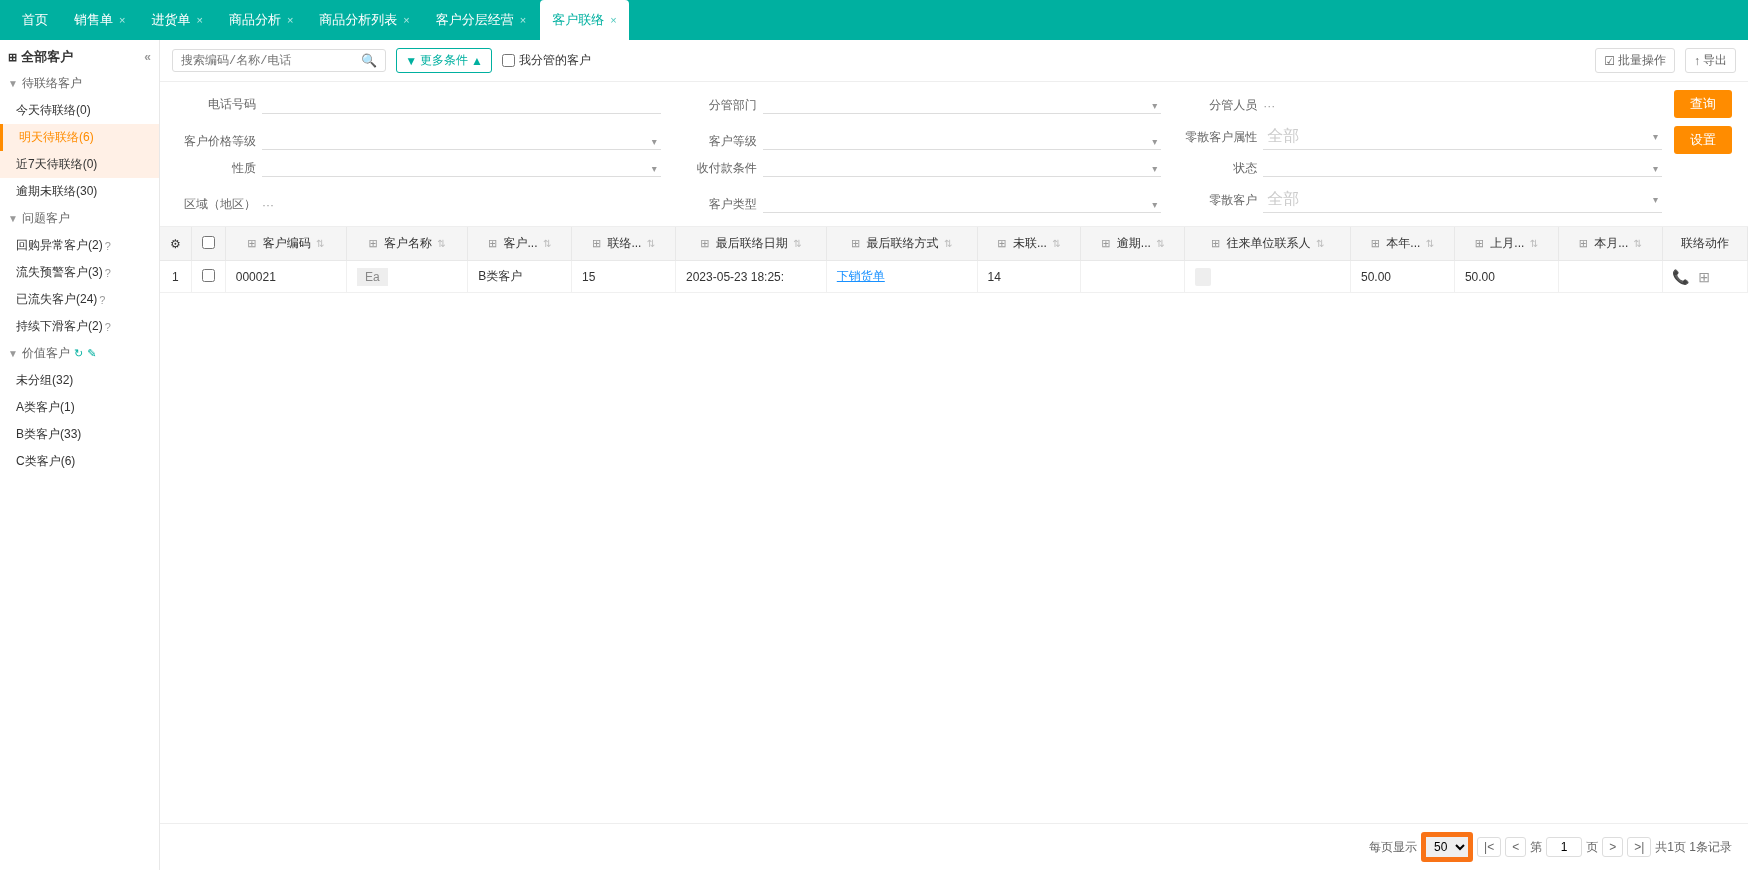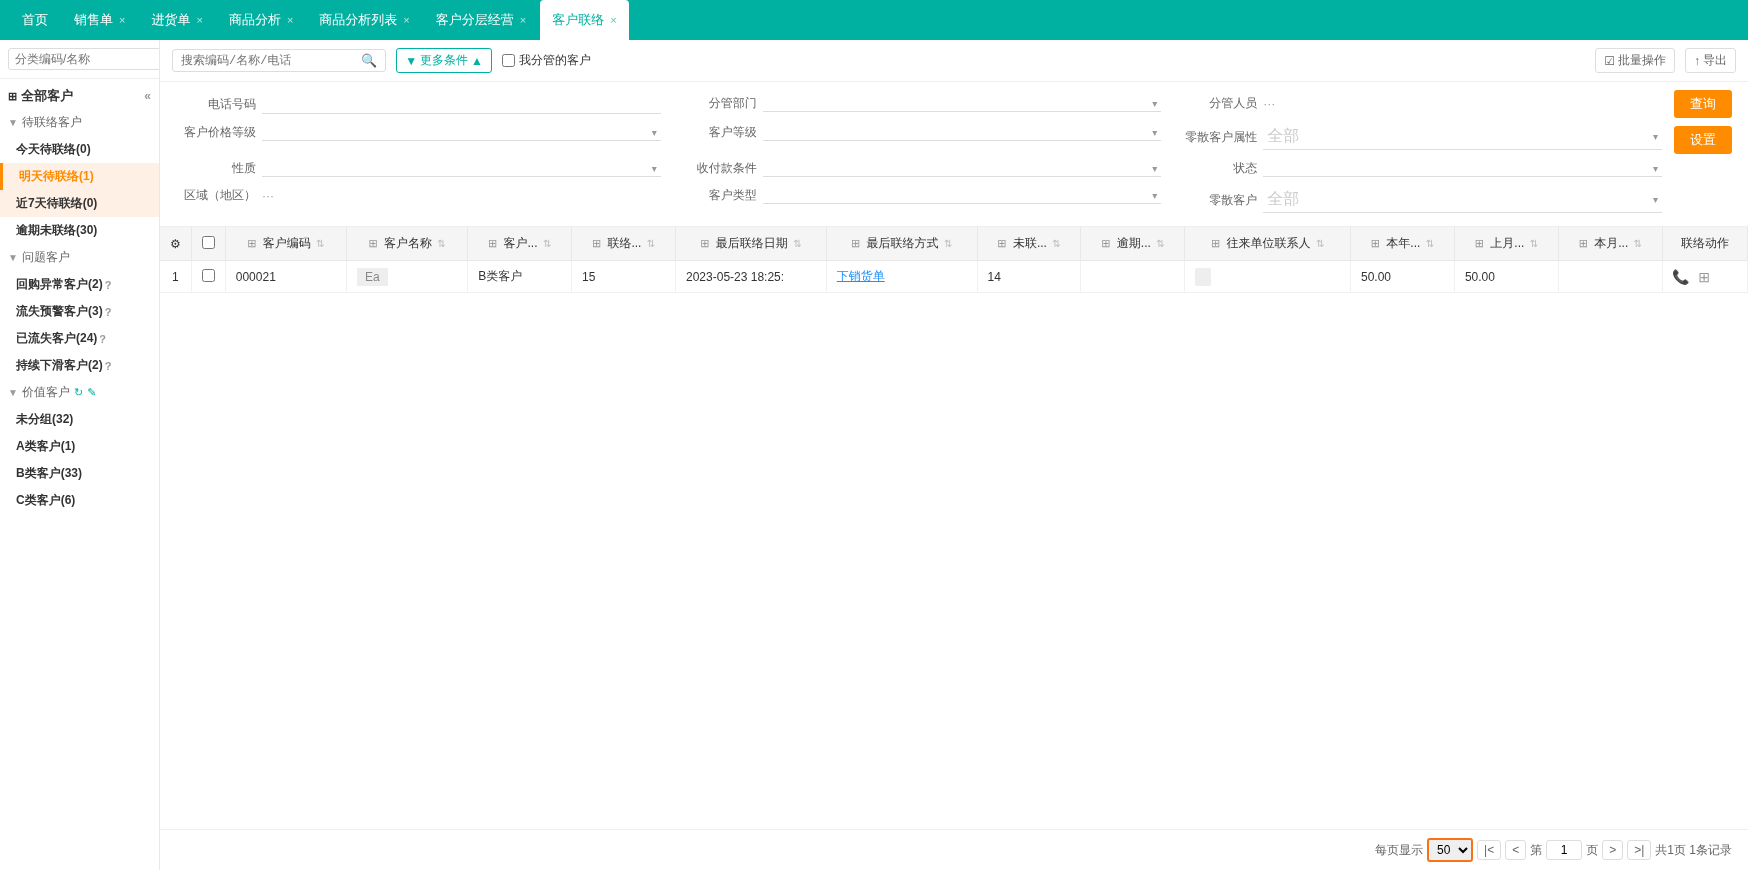--- a/index.html
+++ b/index.html
@@ -16,40 +16,40 @@
 
     
     .sidebar { width: 160px; background: #fff; border-right: 1px solid #e8e8e8; overflow-y: auto; flex-shrink: 0; }
     .sidebar-search { display: flex; align-items: center; padding: 8px; border-bottom: 1px solid #eee; }
     .sidebar-search input { flex: 1; border: 1px solid #ddd; border-radius: 3px; padding: 3px 6px; font-size: 12px; outline: none; }
     .sidebar-section-title { display: flex; align-items: center; padding: 8px 8px 4px; font-weight: bold; font-size: 13px; color: #333; }
     .sidebar-section-title .icon { margin-right: 4px; font-size: 11px; }
     .sidebar-collapse { margin-left: auto; cursor: pointer; color: #999; font-size: 12px; }
     .sidebar-group-label { padding: 5px 8px; font-size: 12px; color: #666; display: flex; align-items: center; gap: 4px; }
     .sidebar-group-label .tri { font-size: 10px; color: #999; }
-    .sidebar-item { padding: 5px 8px 5px 16px; font-size: 12px; color: #333; cursor: pointer; display: flex; align-items: center; font-weight: bold; }
+    .sidebar-item { padding: 5px 8px 5px 16px; font-size: 12px; color: #333; cursor: pointer; display: flex; align-items: center; }
     .sidebar-item.active { background: #fff0e6; color: #ff8c00; border-left: 3px solid #ff8c00; }
     .sidebar-item.active-light { background: #fff0e6; }
 
     
     .content { flex: 1; display: flex; flex-direction: column; overflow: hidden; }
 
     
     .search-bar { display: flex; align-items: center; padding: 8px 12px; background: #fff; border-bottom: 1px solid #eee; gap: 10px; }
     .search-input-wrap { display: flex; align-items: center; border: 1px solid #ddd; border-radius: 3px; padding: 3px 8px; background: #fff; }
     .search-input-wrap input { border: none; outline: none; font-size: 12px; width: 180px; color: #999; }
     .filter-btn { display: flex; align-items: center; gap: 3px; color: #00b0a0; cursor: pointer; font-size: 12px; border: 1px solid #00b0a0; border-radius: 3px; padding: 3px 8px; }
     .my-customers { display: flex; align-items: center; gap: 4px; font-size: 12px; color: #333; cursor: pointer; }
     .my-customers input[type=checkbox] { cursor: pointer; }
     .spacer { flex: 1; }
     .batch-btn, .export-btn { display: flex; align-items: center; gap: 3px; font-size: 12px; color: #666; cursor: pointer; border: 1px solid #ddd; border-radius: 3px; padding: 3px 8px; background: #fff; }
 
     
     .filter-panel { background: #fff; border-bottom: 1px solid #eee; padding: 8px 16px; }
-    .filter-row { display: flex; align-items: flex-start; padding: 5px 0; gap: 16px; }
+    .filter-row { display: flex; align-items: flex-end; padding: 5px 0; gap: 16px; }
     .filter-field { display: flex; align-items: center; flex: 1; gap: 6px; min-width: 0; }
     .filter-label { font-size: 12px; color: #666; white-space: nowrap; width: 80px; text-align: right; flex-shrink: 0; }
     .filter-input { flex: 1; border: none; border-bottom: 1px solid #ddd; outline: none; font-size: 12px; padding: 2px 4px; background: transparent; }
     .filter-select { flex: 1; display: flex; align-items: center; border-bottom: 1px solid #ddd; padding: 2px 4px; cursor: pointer; }
     .filter-select .sel-text { flex: 1; font-size: 16px; color: #ccc; }
     .filter-select .sel-arrow { color: #999; font-size: 10px; }
     .filter-dots { color: #999; font-size: 12px; cursor: pointer; }
     .query-btn { background: #ff8c00; color: #fff; border: none; border-radius: 3px; padding: 5px 16px; cursor: pointer; font-size: 13px; white-space: nowrap; }
     .setting-btn { background: #ff8c00; color: #fff; border: none; border-radius: 3px; padding: 5px 16px; cursor: pointer; font-size: 13px; white-space: nowrap; margin-top: 4px; }
     .action-col { display: flex; flex-direction: column; gap: 4px; align-self: flex-start; }
@@ -61,21 +61,21 @@
     th { padding: 8px 10px; text-align: center; border-bottom: 1px solid #e8e8e8; border-right: 1px solid #e8e8e8; font-weight: normal; color: #333; white-space: nowrap; position: relative; }
     td { padding: 7px 10px; border-bottom: 1px solid #f0f0f0; border-right: 1px solid #f0f0f0; color: #333; white-space: nowrap; }
     .th-icon { color: #999; margin-right: 3px; font-size: 11px; }
     .sort-icon { color: #bbb; font-size: 10px; margin-left: 2px; }
     .link-text { color: #1890ff; text-decoration: underline; cursor: pointer; }
     .action-icons { display: flex; gap: 8px; }
     .action-icon { color: #999; cursor: pointer; font-size: 14px; }
 
     
     .footer { display: flex; align-items: center; justify-content: flex-end; padding: 8px 16px; background: #fff; border-top: 1px solid #eee; gap: 4px; font-size: 12px; color: #666; }
-    .page-size-select { border: 2px solid #f97316; border-radius: 3px; padding: 2px 4px; font-size: 12px; cursor: pointer; }
+    .page-size-select { border: 5px solid #f97316; border-radius: 3px; padding: 2px 4px; font-size: 12px; cursor: pointer; }
     .page-btn { border: 1px solid #ddd; border-radius: 3px; padding: 2px 6px; cursor: pointer; background: #fff; font-size: 12px; color: #666; }
     .page-input { border: 1px solid #ddd; border-radius: 3px; padding: 2px 4px; width: 36px; text-align: center; font-size: 12px; }
 
     
     ::-webkit-scrollbar { width: 6px; height: 6px; }
     ::-webkit-scrollbar-track { background: #f1f1f1; }
     ::-webkit-scrollbar-thumb { background: #ccc; border-radius: 3px; }
 
     .checkbox-col { width: 30px; text-align: center; }
     .num-col { width: 30px; text-align: center; }
@@ -107,40 +107,36 @@
   </div>
   <div class="nav-item active">
     <span>客户联络</span>
     <span class="close-x">×</span>
   </div>
 </nav>
 
 <div class="main-layout">
 
   <aside class="sidebar">
-    <div class="sidebar-search">
-      <input type="text" placeholder="分类编码/名称" style="">
-
-    </div>
 
     <div class="sidebar-section-title">
       <span class="icon">⊞</span>
       <span>全部客户</span>
       <span class="sidebar-collapse">«</span>
     </div>
 
     <div class="sidebar-group-label">
       <span class="tri">▼</span>
       <span>待联络客户</span>
     </div>
     <div class="sidebar-item">
       <span>今天待联络(0)</span>
     </div>
     <div class="sidebar-item active">
-      <span>明天待联络(1)</span>
+      <span>明天待联络(6)</span>
     </div>
     <div class="sidebar-item active-light">
       <span>近7天待联络(0)</span>
     </div>
     <div class="sidebar-item">
       <span>逾期未联络(30)</span>
     </div>
 
     <div class="sidebar-group-label">
       <span class="tri">▼</span>

